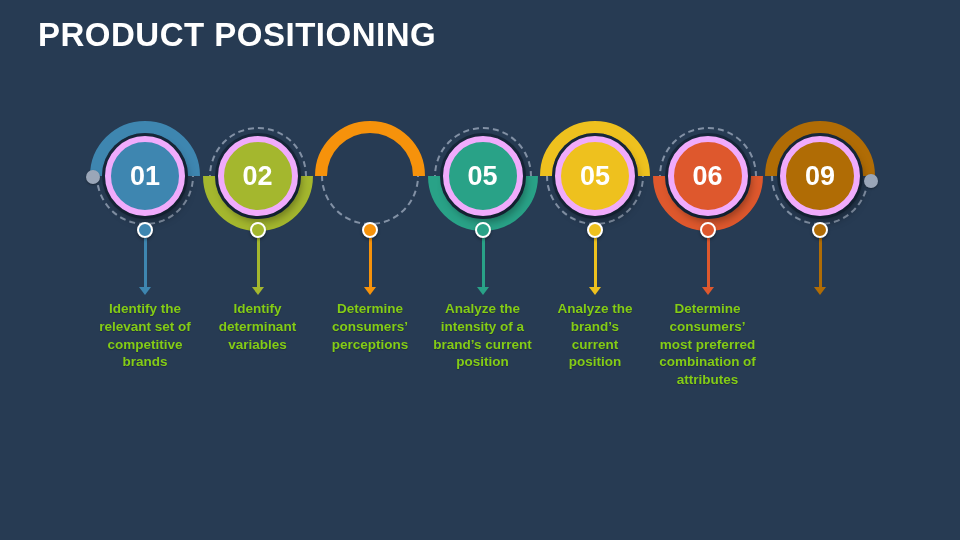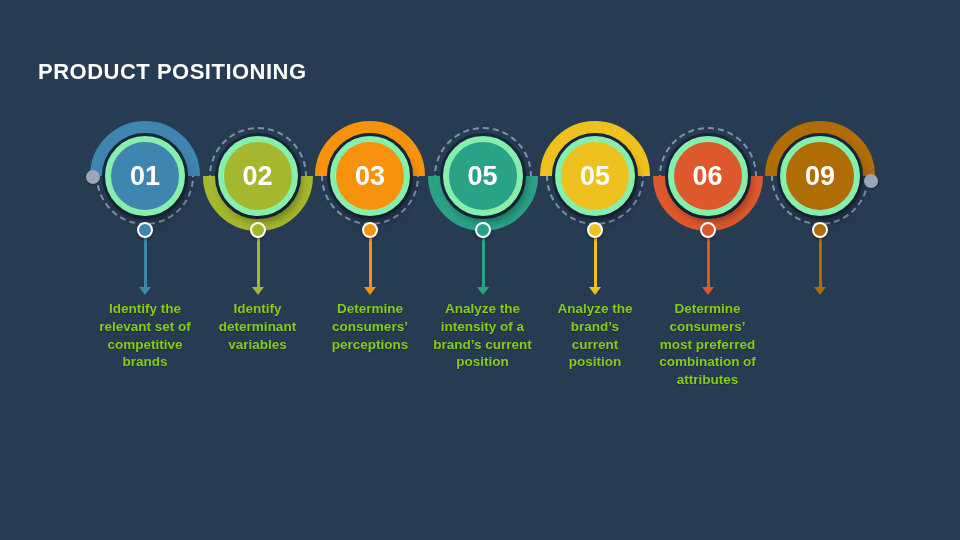--- a/index.html
+++ b/index.html
@@ -3,40 +3,40 @@
 <meta charset="utf-8">
 <style>
   html,body{margin:0;padding:0;}
   body{
     width:960px;height:540px;position:relative;overflow:hidden;
     font-family:"Liberation Sans",sans-serif;
     background:#273b53;
   }
   .title{
     position:absolute;left:38px;top:16px;
-    font-size:22px;font-weight:bold;color:#ffffff;letter-spacing:.5px;margin-top:43px;
+    font-size:33px;font-weight:bold;color:#ffffff;letter-spacing:.5px;
   }
   
   .step{position:absolute;top:121px;width:120px;height:300px;}
   .dashed{
     position:absolute;left:11px;top:6px;width:98px;height:98px;box-sizing:border-box;
     border:2px dashed #93a0b4;border-radius:50%;opacity:.85;z-index:1;
   }
   .arc-wrap{position:absolute;left:5px;width:110px;height:55px;overflow:hidden;z-index:2;}
   .arc-wrap.top{top:0;}
   .arc-wrap.bottom{top:55px;}
   .arc{
     position:absolute;left:0;width:110px;height:110px;box-sizing:border-box;
     border:12px solid var(--c);border-radius:50%;
   }
   .arc-wrap.top .arc{top:0;}
   .arc-wrap.bottom .arc{top:-55px;}
   .circle{
     position:absolute;left:20px;top:15px;width:80px;height:80px;box-sizing:border-box;
-    background:var(--c);border:6px solid #86efac;border-radius:50%;z-index:3;
+    background:var(--c);border:6px solid #f0abfc;border-radius:50%;z-index:3;
     box-shadow:0 0 0 3px rgba(13,27,42,.6), 3px 6px 8px rgba(0,0,0,.35);
     text-align:center;
   }
   .num{
     display:block;line-height:68px;font-size:27px;font-weight:bold;color:#ffffff;
   }
   .dot{
     position:absolute;left:52px;top:101px;width:16px;height:16px;box-sizing:border-box;
     background:var(--c);border:2px solid #ffffff;border-radius:50%;z-index:4;
     box-shadow:0 2px 3px rgba(0,0,0,.3);
@@ -104,23 +104,20 @@
 </div>
 
 <div class="step" style="left: 310px; --c: #f6920b;">
   <div class="dashed" style="border-color: rgb(147, 160, 180);"></div>
   <div class="arc-wrap top">
       <div class="arc"></div>
     </div>
   <div class="line"></div>
   <div class="arrow"></div>
   <div class="dot"></div>
-  <div class="circle">
-      <span class="num">03</span>
-    </div>
   <div class="label">Determine
 consumers’
 perceptions</div>
 </div>
 
 <div class="step" style="left: 422.5px; --c: #29a287;">
   <div class="dashed" style="border-color: rgb(147, 160, 180);"></div>
   <div class="arc-wrap bottom">
       <div class="arc"></div>
     </div>

